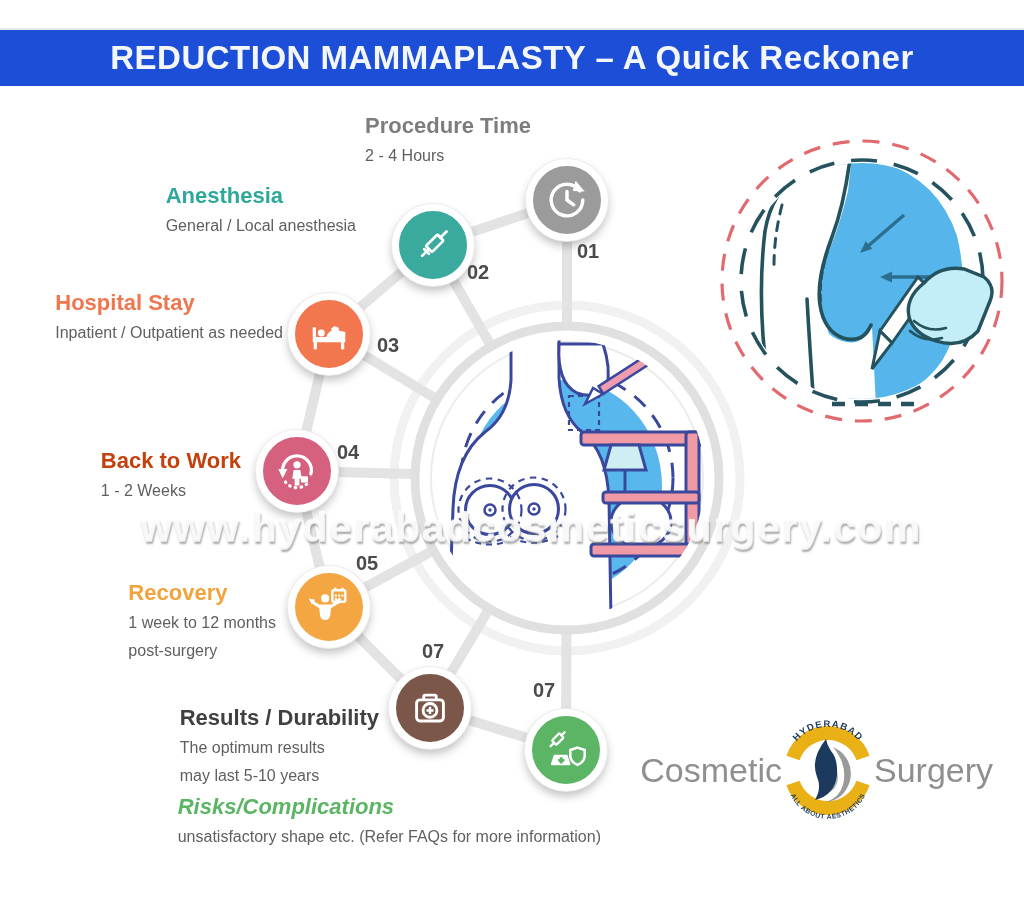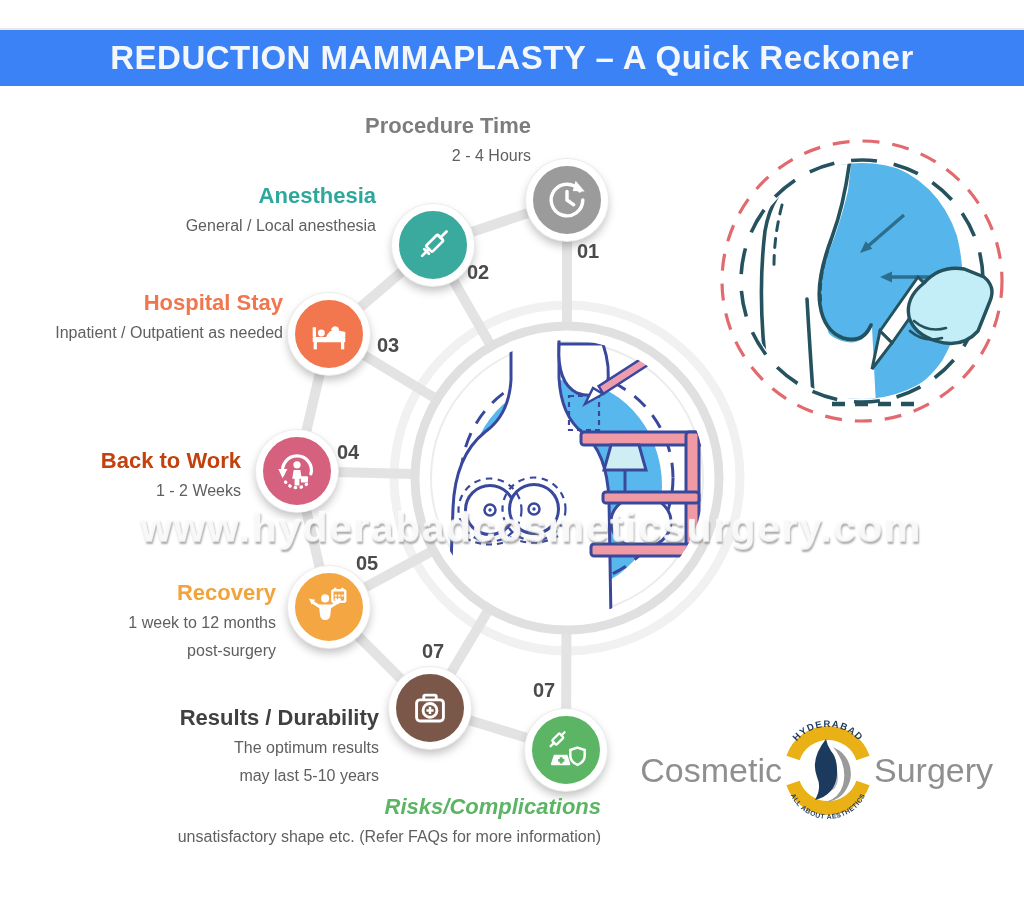--- a/index.html
+++ b/index.html
@@ -2,33 +2,33 @@
 <html><head>
 <meta charset="utf-8">
 <style>
   html,body{margin:0;padding:0;}
   body{
     width:1024px;height:912px;position:relative;background:#ffffff;
     font-family:"Liberation Sans",sans-serif;overflow:hidden;
   }
   .titlebar{
     position:absolute;left:0;top:28px;width:1024px;height:56px;
-    background:#3b82f6;display:flex;align-items:center;justify-content:center;
+    background:#1d4ed8;display:flex;align-items:center;justify-content:center;
     border-top:2px solid #e8e8e8; z-index:2;
   }
   .titlebar .title-text{color:#f3f7fa;font-size:33px;font-weight:bold;letter-spacing:.5px;}
   #diagram-svg{position:absolute;left:0;top:0;z-index:1;}
   .icon-circle{
     position:absolute;width:68px;height:68px;border-radius:50%;
     border:7px solid #ffffff;display:flex;align-items:center;justify-content:center;
     box-shadow:0 0 0 1px #ececec, 0 5px 10px rgba(0,0,0,.25);
     z-index:5;
   }
   .num{position:absolute;font-size:20px;font-weight:bold;color:#4b4b4b;z-index:6;}
-  .step{position:absolute;text-align:right;z-index:6;}
+  .step{position:absolute;text-align:left;z-index:6;}
   .heading{font-size:22px;font-weight:bold;line-height:25px;white-space:nowrap;}
   .line{font-size:16px;color:#5f5f5f;line-height:20px;margin-top:8px;white-space:nowrap;}
   .watermark{
     position:absolute;left:531px;top:528px;transform:translate(-50%,-50%);
     font-size:41px;font-weight:bold;letter-spacing:1.5px;white-space:nowrap;
     color:rgba(248,248,248,.62);
     text-shadow:0 -1px 1px rgba(255,255,255,.9), 1px 2px 2px rgba(115,115,115,.6);
     z-index:7;
   }
 </style>
@@ -253,21 +253,21 @@
 <div class="num" style="left:377px;top:334px">03</div>
 <div class="num" style="left:337px;top:441px">04</div>
 <div class="num" style="left:356px;top:552px">05</div>
 <div class="num" style="left:422px;top:640px">07</div>
 <div class="num" style="left:533px;top:679px">07</div>
 
 <div class="step" style="right:493px;top:113px">
   <div class="heading" style="color: rgb(125, 125, 125);">Procedure Time</div>
   <div class="line">2 - 4 Hours</div>
 </div>
-<div class="step" style="right:648px;top:183px">
+<div class="step" style="right:668px;top:183px">
   <div class="heading" style="color: rgb(47, 168, 156);">Anesthesia</div>
   <div class="line">General / Local anesthesia</div>
 </div>
 <div class="step" style="right:741px;top:290px">
   <div class="heading" style="color: rgb(240, 118, 78);">Hospital Stay</div>
   <div class="line">Inpatient / Outpatient as needed</div>
 </div>
 <div class="step" style="right:783px;top:448px">
   <div class="heading" style="color: #c2410c;">Back to Work</div>
   <div class="line">1 - 2  Weeks</div>

